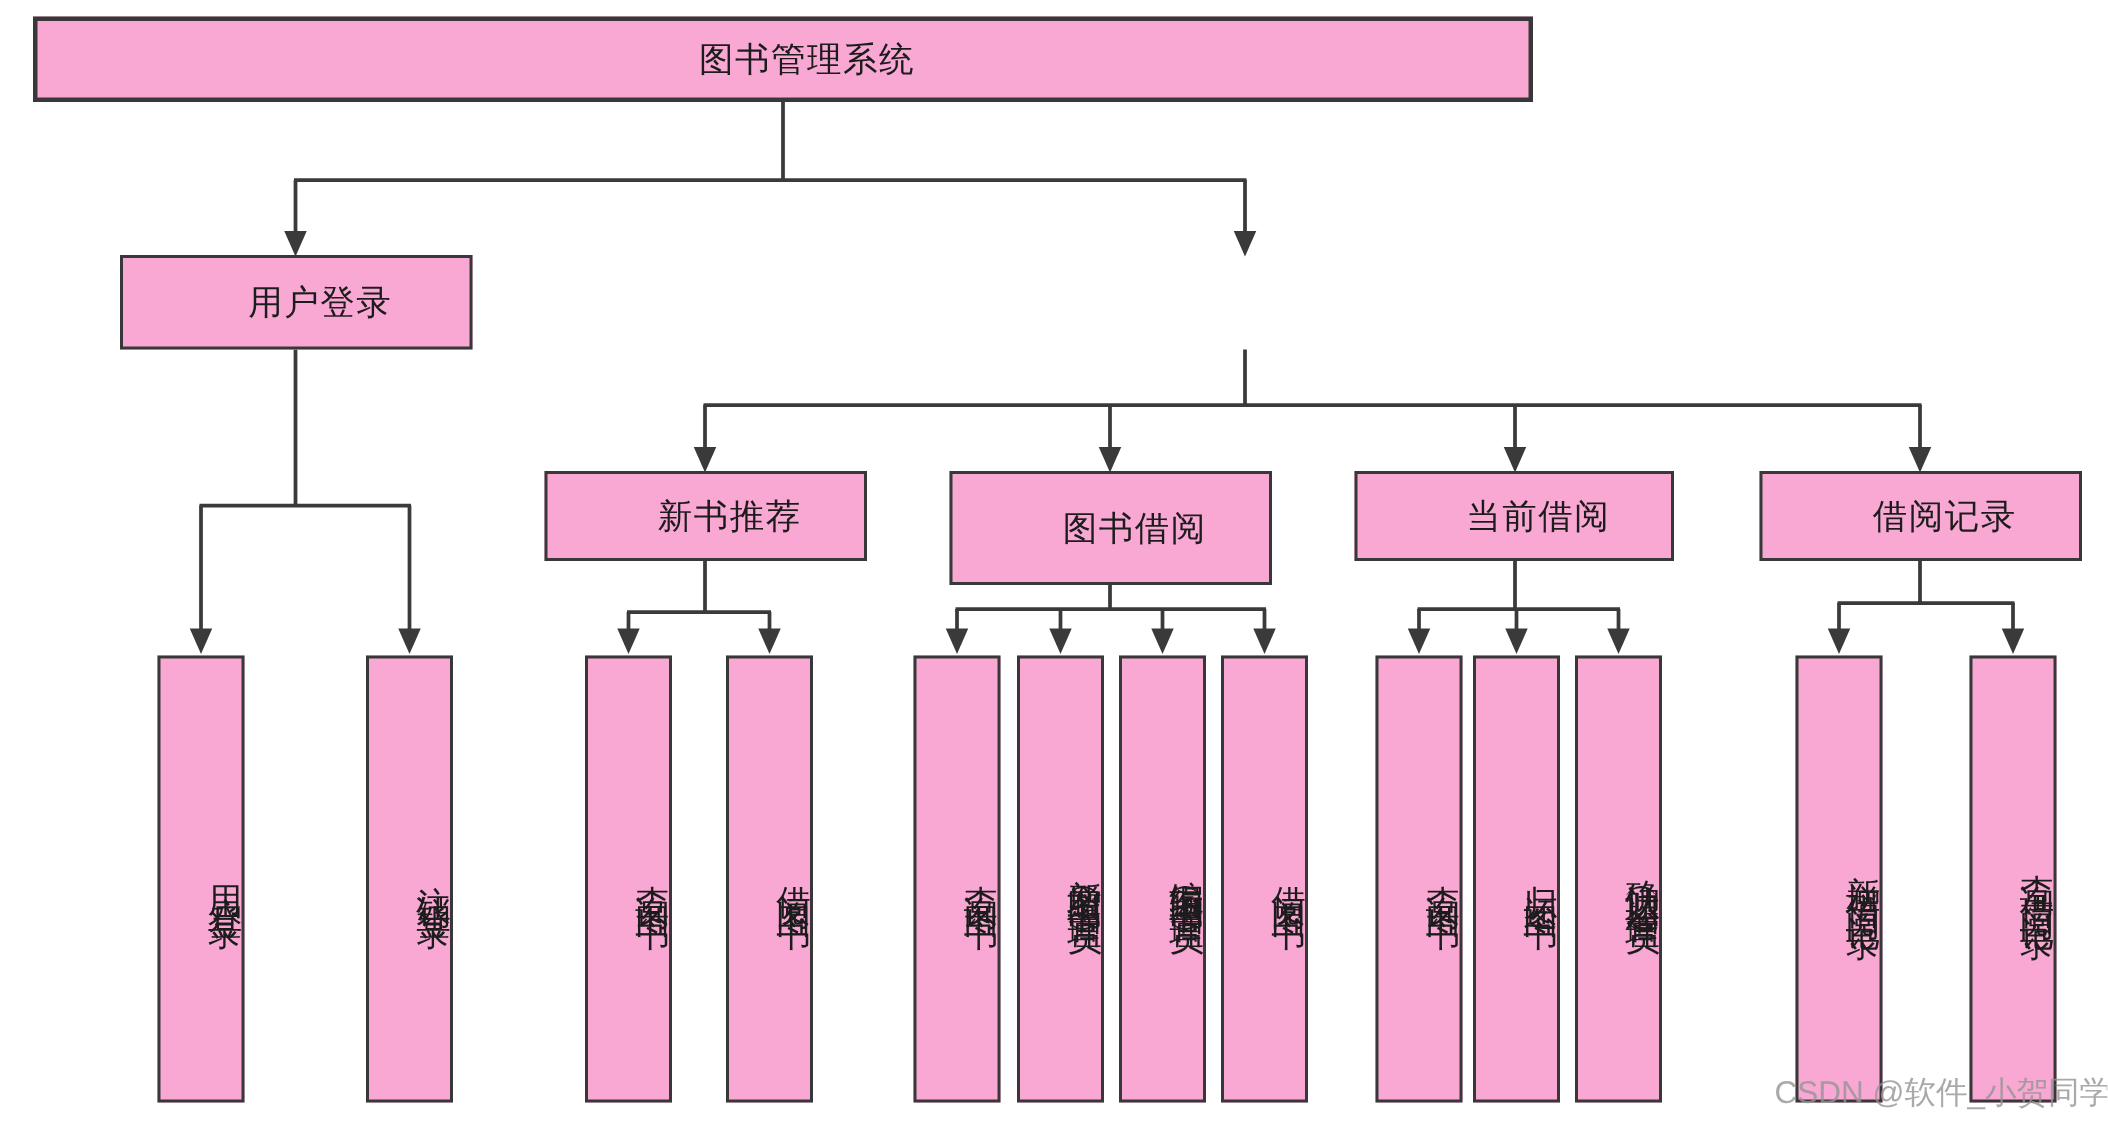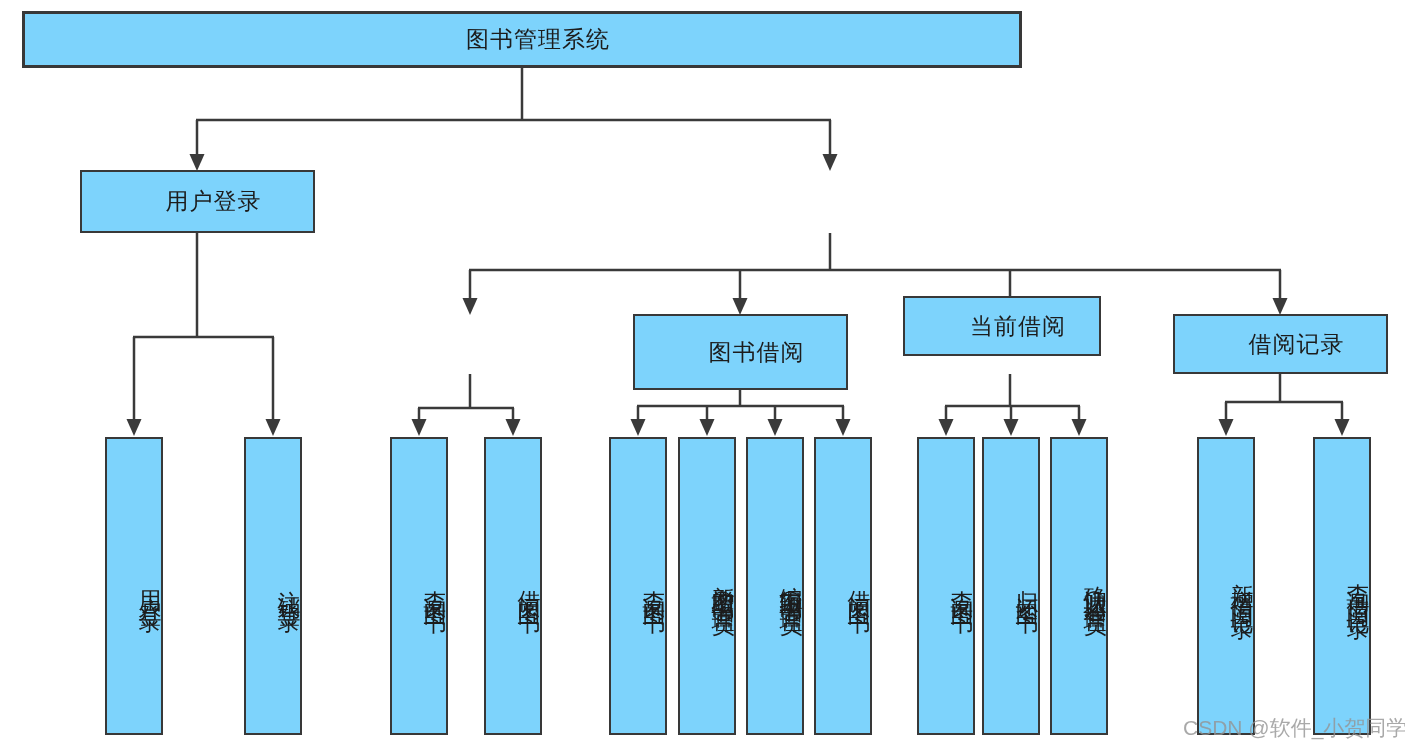--- a/index.html
+++ b/index.html
@@ -2,21 +2,21 @@
 <html><head>
 <meta charset="utf-8">
 <style>
   html,body{margin:0;padding:0;background:#ffffff;}
   .canvas{
     position:relative;width:1405px;height:747px;background:#ffffff;overflow:hidden;
     font-family:"Liberation Sans","DejaVu Sans",sans-serif;color:#1c1c1c;
   }
   #wires{position:absolute;left:0;top:0;pointer-events:none;}
   .box{
-    position:absolute;box-sizing:border-box;background:#7dd3fc;
+    position:absolute;box-sizing:border-box;background:#f9a8d4;
     border:2.5px solid #383838;display:flex;align-items:center;justify-content:center;
     z-index:2;
     padding-left:32px;
   }
   .hbox{font-size:23px;letter-spacing:1px;white-space:nowrap;}
   .root{border-width:3px;}
   .vbox{
     writing-mode:vertical-lr;text-orientation:mixed;
     font-size:23px;letter-spacing:7px;line-height:1;
   }
@@ -83,22 +83,23 @@
       <line x1="1226" y1="402" x2="1226" y2="422" stroke="#3a3a3a" stroke-width="2.5"></line>
       <polygon points="1218.5,419 1233.5,419 1226,436" fill="#3a3a3a"></polygon>
       <line x1="1342" y1="402" x2="1342" y2="422" stroke="#3a3a3a" stroke-width="2.5"></line>
       <polygon points="1334.5,419 1349.5,419 1342,436" fill="#3a3a3a"></polygon>
     </svg>
 
   <div class="box hbox root" style="left:22px;top:11px;width:1000px;height:57px">图书管理系统</div>
 
   <div class="box hbox" style="left:80px;top:170px;width:235px;height:63px">用户登录</div>
 
+  <div class="box hbox" style="left:363px;top:314px;width:215px;height:60px">新书推荐</div>
   <div class="box hbox" style="left:633px;top:314px;width:215px;height:76px">图书借阅</div>
-  <div class="box hbox" style="left:903px;top:296px;width:198px;height:60px">当前借阅</div>
+  <div class="box hbox" style="left:903px;top:314px;width:213px;height:60px">当前借阅</div>
   <div class="box hbox" style="left:1173px;top:314px;width:215px;height:60px">借阅记录</div>
 
   <div class="box vbox" style="left:105px;top:437px;width:58px;height:298px">用户登录</div>
   <div class="box vbox" style="left:244px;top:437px;width:58px;height:298px">注销登录</div>
 
   <div class="box vbox" style="left:390px;top:437px;width:58px;height:298px">查询图书</div>
   <div class="box vbox" style="left:484px;top:437px;width:58px;height:298px">借阅图书</div>
 
   <div class="box vbox" style="left:609px;top:437px;width:58px;height:298px">查询图书</div>
   <div class="box vbox tight" style="left:678px;top:437px;width:58px;height:298px">新增图书（管理员）</div>

